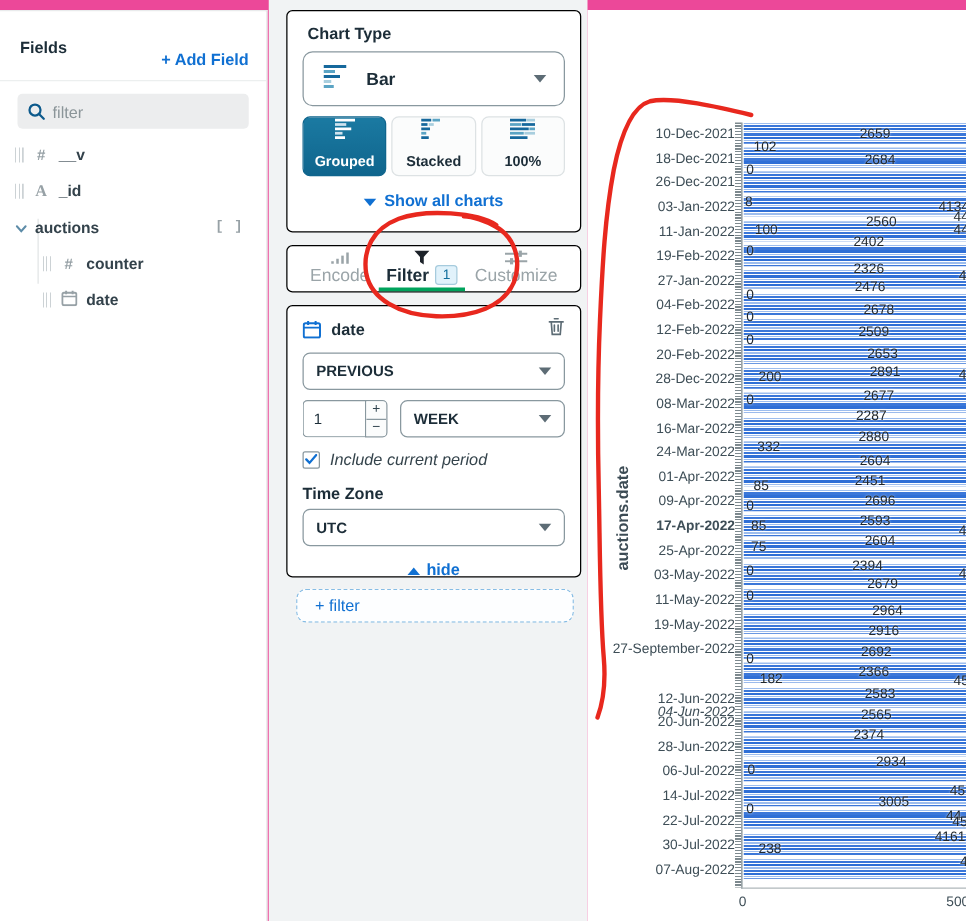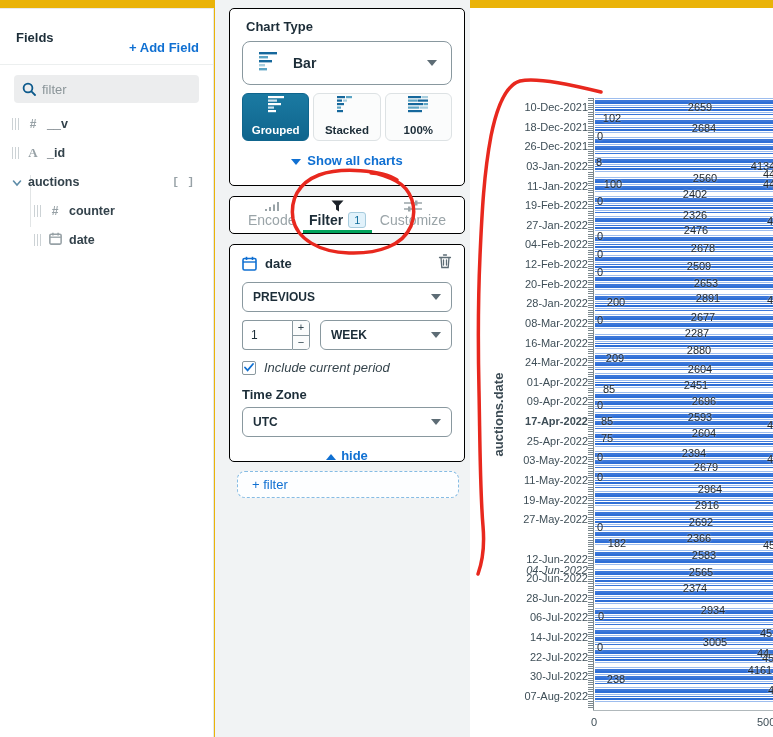--- a/index.html
+++ b/index.html
@@ -1,18 +1,18 @@
 <!DOCTYPE html>
 <html><head>
 <meta charset="utf-8">
 <style>
   * { margin:0; padding:0; box-sizing:border-box; }
   html,body { width:773px; height:737px; }
   body { font-family:"Liberation Sans", sans-serif; background:#f1f3f4; position:relative; overflow:hidden; color:#1c2d38; }
-  #stage { position:absolute; inset:0; width:773px; height:737px; background:#eab308; }
+  #stage { position:absolute; inset:0; width:773px; height:737px; background:#ec4899; }
 
   
   .fields-panel { position:absolute; left:0; top:8px; width:214px; height:729px; background:#fff; border-right:1px solid #e4e7e8; border-top:1px solid #e9ebec; }
   .fields-header { display:flex; justify-content:space-between; align-items:center; padding:10px 14px 9px 16px; border-bottom:1px solid #ecefef; }
   .fields-title { font-size:13px; font-weight:bold; color:#1c2d38; }
   .add-field { font-size:13px; font-weight:bold; color:#1070d2; cursor:pointer;margin-top:21px; }
   .search-box { margin:10px 14px; background:#ecedee; border-radius:4px; height:28px; display:flex; align-items:center; padding:0 8px; }
   .search-box input { border:none; background:transparent; outline:none; font-size:13px; color:#33424b; width:140px; font-family:"Liberation Sans",sans-serif; }
   .search-box input::placeholder { color:#8b9599; }
   .field-row { display:flex; align-items:center; height:22px; margin:7px 10px 7px 12px; font-size:12.5px; color:#33424b; font-weight:bold; position:relative; }
@@ -340,32 +340,32 @@
         <div class="date-label" style="top:93.0px;">10-Dec-2021</div>
         <div class="date-label" style="top:112.6px;">18-Dec-2021</div>
         <div class="date-label" style="top:132.3px;">26-Dec-2021</div>
         <div class="date-label" style="top:151.9px;">03-Jan-2022</div>
         <div class="date-label" style="top:171.5px;">11-Jan-2022</div>
         <div class="date-label" style="top:191.1px;">19-Feb-2022</div>
         <div class="date-label" style="top:210.8px;">27-Jan-2022</div>
         <div class="date-label" style="top:230.4px;">04-Feb-2022</div>
         <div class="date-label" style="top:250.0px;">12-Feb-2022</div>
         <div class="date-label" style="top:269.7px;">20-Feb-2022</div>
-        <div class="date-label" style="top:289.3px;">28-Jan-2022</div>
+        <div class="date-label" style="top:289.3px;">28-Dec-2022</div>
         <div class="date-label" style="top:308.9px;">08-Mar-2022</div>
         <div class="date-label" style="top:328.6px;">16-Mar-2022</div>
         <div class="date-label" style="top:348.2px;">24-Mar-2022</div>
         <div class="date-label" style="top:367.8px;">01-Apr-2022</div>
         <div class="date-label" style="top:387.4px;">09-Apr-2022</div>
         <div class="date-label" style="top:407.1px;font-weight:bold;">17-Apr-2022</div>
         <div class="date-label" style="top:426.7px;">25-Apr-2022</div>
         <div class="date-label" style="top:446.3px;">03-May-2022</div>
         <div class="date-label" style="top:466.0px;">11-May-2022</div>
         <div class="date-label" style="top:485.6px;">19-May-2022</div>
-        <div class="date-label" style="top:505.2px;">27-May-2022</div>
+        <div class="date-label" style="top:505.2px;">27-September-2022</div>
         <div class="date-label" style="top:556px;font-style:italic;">04-Jun-2022</div>
         <div class="date-label" style="top:544.5px;">12-Jun-2022</div>
         <div class="date-label" style="top:564.1px;">20-Jun-2022</div>
         <div class="date-label" style="top:583.8px;">28-Jun-2022</div>
         <div class="date-label" style="top:603.4px;">06-Jul-2022</div>
         <div class="date-label" style="top:623.0px;">14-Jul-2022</div>
         <div class="date-label" style="top:642.6px;">22-Jul-2022</div>
         <div class="date-label" style="top:662.3px;">30-Jul-2022</div>
         <div class="date-label" style="top:681.9px;">07-Aug-2022</div>
       </div>
@@ -391,21 +391,21 @@
         <span class="val-label" style="left:229px;top:258px;">2509</span>
         <span class="val-label" style="left:130px;top:264px;">0</span>
         <span class="val-label" style="left:236px;top:275px;">2653</span>
         <span class="val-label" style="left:238px;top:290px;">2891</span>
         <span class="val-label" style="left:300px;top:292px;">4</span>
         <span class="val-label" style="left:146px;top:294px;">200</span>
         <span class="val-label" style="left:233px;top:309px;">2677</span>
         <span class="val-label" style="left:130px;top:312px;">0</span>
         <span class="val-label" style="left:227px;top:325px;">2287</span>
         <span class="val-label" style="left:229px;top:342px;">2880</span>
-        <span class="val-label" style="left:145px;top:350px;">209</span>
+        <span class="val-label" style="left:145px;top:350px;">332</span>
         <span class="val-label" style="left:230px;top:361px;">2604</span>
         <span class="val-label" style="left:226px;top:377px;">2451</span>
         <span class="val-label" style="left:139px;top:381px;">85</span>
         <span class="val-label" style="left:234px;top:393px;">2696</span>
         <span class="val-label" style="left:130px;top:397px;">0</span>
         <span class="val-label" style="left:230px;top:409px;">2593</span>
         <span class="val-label" style="left:137px;top:413px;">85</span>
         <span class="val-label" style="left:300px;top:417px;">4</span>
         <span class="val-label" style="left:234px;top:425px;">2604</span>
         <span class="val-label" style="left:137px;top:430px;">75</span>

